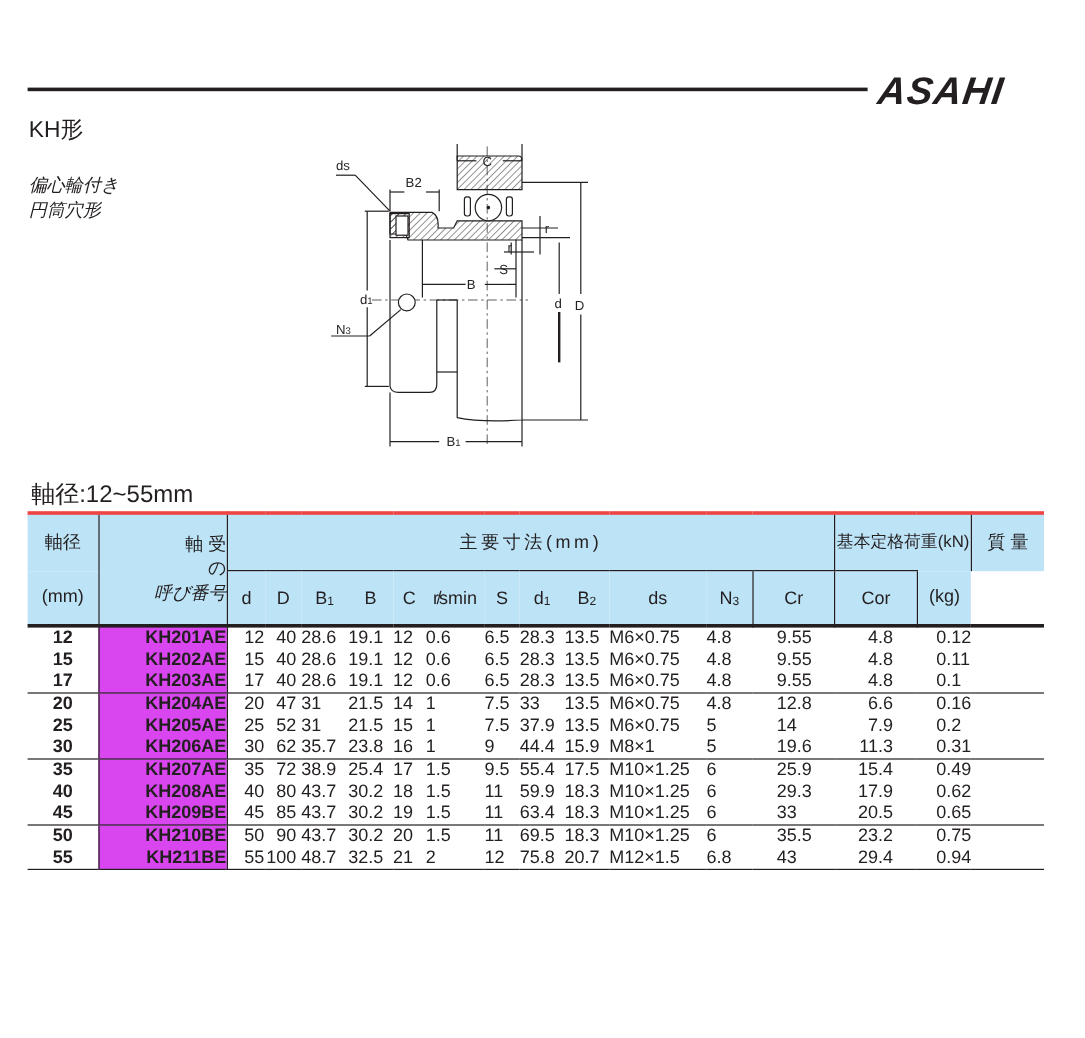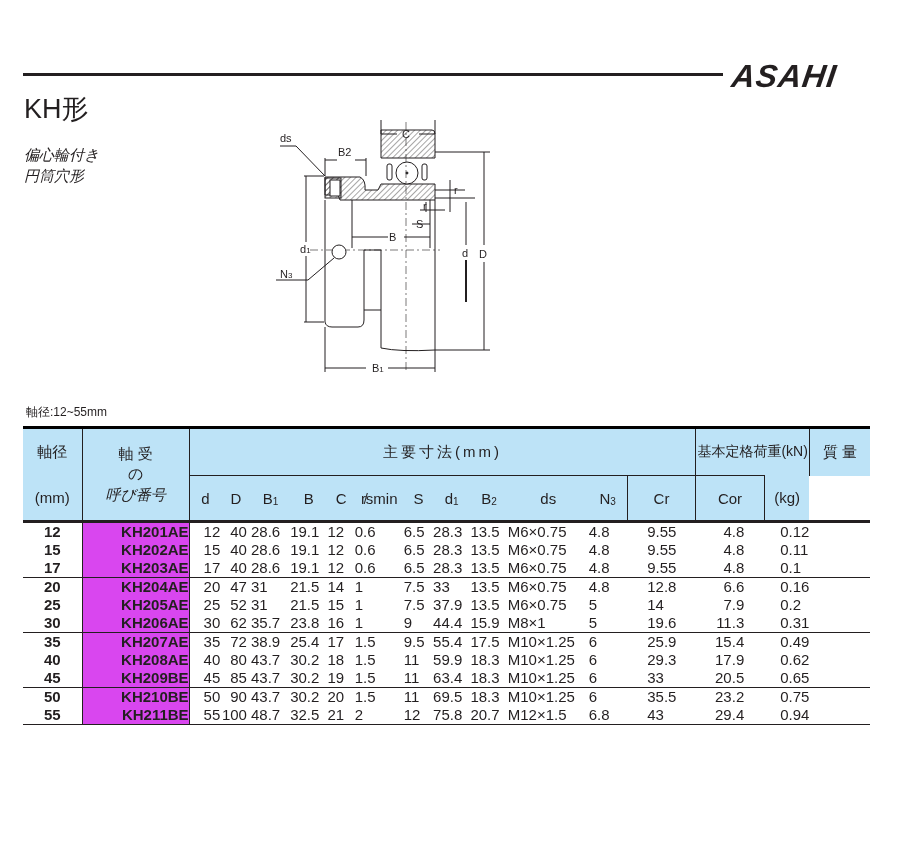--- a/index.html
+++ b/index.html
@@ -2,32 +2,32 @@
 <html><head>
 <meta charset="utf-8">
 <style>
   * { box-sizing: border-box; margin: 0; padding: 0; }
   html, body { width: 904px; height: 865px; background: #ffffff; overflow: hidden; }
   body { position: relative; font-family: "Liberation Sans", "DejaVu Sans", sans-serif; color: #231f20; }
 
   .top-rule { position: absolute; left: 23px; top: 73px; width: 700px; height: 3px; background: #231f20; }
   .logo { position: absolute; left: 732px; top: 58px; font-family: "Liberation Sans", sans-serif; font-weight: bold; font-style: italic; font-size: 32px; letter-spacing: 1px; color: #231f20; transform: skewX(-8deg); line-height: 36px; }
 
-  .title { position: absolute; left: 24px; top: 96px; font-size: 27px; line-height: 26px; }
+  .title { position: absolute; left: 24px; top: 96px; font-size: 19px; line-height: 26px; }
   .subtitle { position: absolute; left: 24px; top: 144px; font-size: 15px; line-height: 21px; font-style: italic; }
 
   .diagram { position: absolute; left: 260px; top: 120px; width: 250px; height: 260px; }
 
-  .range-label { position: absolute; left: 26px; top: 402px; font-size: 12px; line-height: 20px; }
+  .range-label { position: absolute; left: 26px; top: 402px; font-size: 20px; line-height: 20px; }
 
   table.spec { position: absolute; left: 23px; top: 426px; width: 847px; border-collapse: collapse; font-size: 15px; }
   table.spec th { background: #bde3f7; font-weight: normal; text-align: center; padding: 0; }
   table.spec .hdr-top th { height: 48px; }
   table.spec .hdr-bot th { height: 46px; }
-  table.spec thead { border-top: 3px solid #000000; border-bottom: 3px solid #231f20; }
+  table.spec thead { border-top: 3px solid #ef4444; border-bottom: 3px solid #231f20; }
   table.spec td { padding: 0; vertical-align: middle; }
   .vl { border-left: 1.5px solid #231f20; }
   .hl { border-top: 1.5px solid #231f20; }
   .shaft-col { width: 61px; text-align: center; font-weight: bold; }
   .model-col { width: 110px; text-align: right; font-weight: bold; background: #d946ef; }
   .grp td { padding-top: 10px; padding-bottom: 10px; }
   .grp-last { border-bottom: 1.5px solid #231f20; }
   .cell-stack div { line-height: 18px; font-size: 15px; white-space: nowrap; }
   .num { text-align: left; }
   .rt { text-align: right; }
@@ -137,21 +137,21 @@
     <text x="112" y="252">B<tspan font-size="8">1</tspan></text>
   </g>
 </svg>
 
 <div class="range-label">軸径:12~55mm</div>
 
 <table class="spec">
   <thead>
     <tr class="hdr-top">
       <th class="shaft-col" style="font-weight:normal;">軸径</th>
-      <th class="vl" rowspan="2" style="width:110px;">
+      <th class="vl" rowspan="2" style="width:110px;text-align:right;">
         <div style="line-height:20px;">軸 受</div>
         <div style="line-height:20px;">の</div>
         <div style="line-height:22px;font-style:italic;">呼び番号</div>
       </th>
       <th class="vl" colspan="12" style="letter-spacing:3px;">主要寸法(mm)</th>
       <th class="vl" colspan="2" style="font-size:14px;">基本定格荷重(kN)</th>
       <th class="vl" style="width:64px;">質 量</th>
     </tr>
     <tr class="hdr-bot">
       <th style="font-weight:normal;">(mm)</th>

